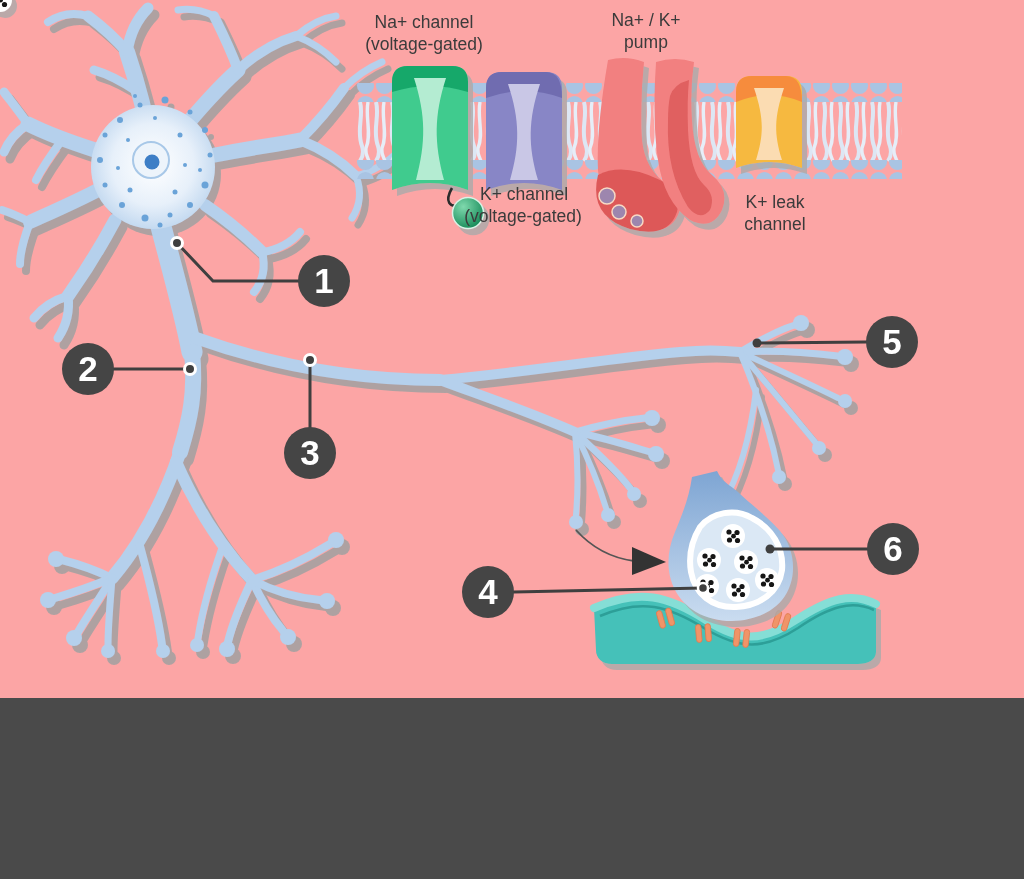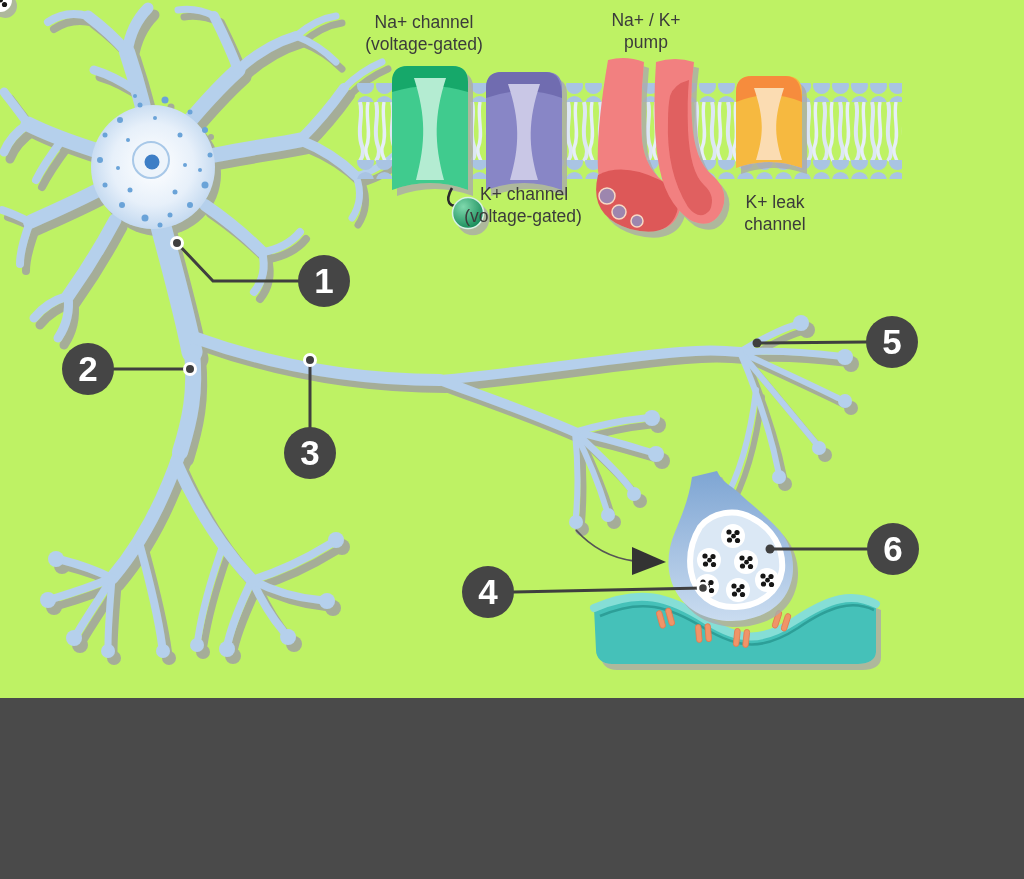--- a/index.html
+++ b/index.html
@@ -1,16 +1,16 @@
 <!DOCTYPE html>
 <html><head>
 <meta charset="utf-8">
 <style>
   html,body{margin:0;padding:0;background:#ffffff;}
-  .stage{position:relative;width:1024px;height:879px;overflow:hidden;background:#bef264;
+  .stage{position:relative;width:1024px;height:879px;overflow:hidden;background:#fca5a5;
          font-family:"Liberation Sans",sans-serif;}
   .art{position:absolute;left:0;top:0;}
   .legend-panel{position:absolute;left:0;top:698px;width:1024px;height:181px;background:#4a4a4a;}
   svg text{font-family:"Liberation Sans",sans-serif;}
   .inset-label{font-size:17.5px;fill:#3b3b3b;}
   .badge-num{font-size:35px;font-weight:bold;fill:#ffffff;}
 </style>
 </head>
 <body>
 

